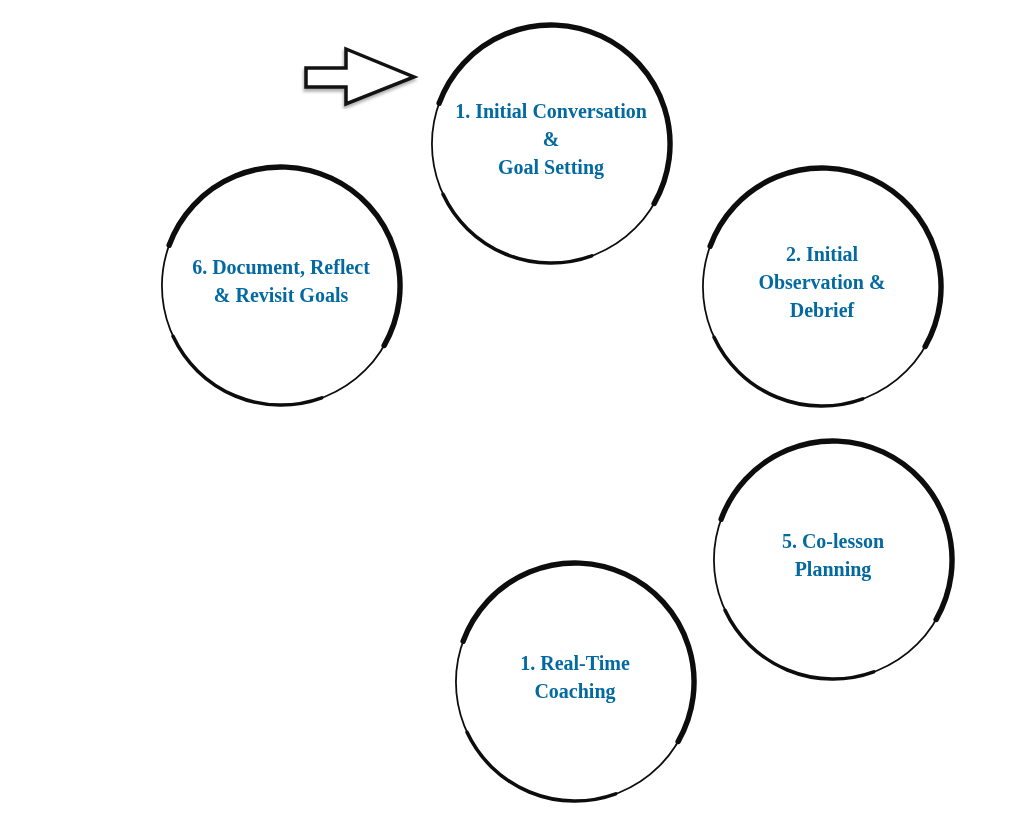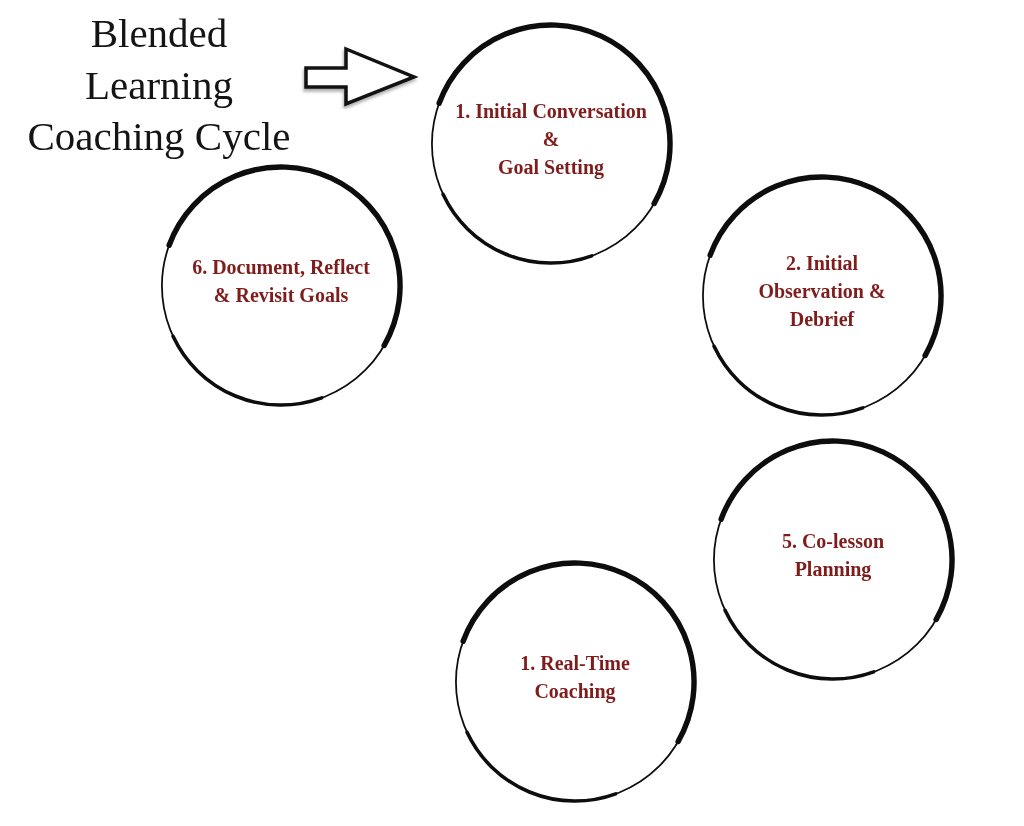--- a/index.html
+++ b/index.html
@@ -70,37 +70,34 @@
     align-items: center;
     justify-content: center;
     text-align: center;
     font-size: 20px;
     font-weight: 700;
     line-height: 1.4;
     white-space: pre-line;
     padding: 0 2px;
     padding-bottom: 10px;
     box-sizing: border-box;
-    color: #7f1d1d;
+    color: #0369a1;
   }
   .c1 { left: 428px; top: 21px;  }
-  .c2 { left: 699px; top: 173px; text-decoration: underline; }
+  .c2 { left: 699px; top: 164px; text-decoration: underline; }
   .c3 { left: 710px; top: 437px; }
   .c4 { left: 452px; top: 559px; }
   .c5 { left: 187px; top: 438px; }
   .c6 { left: 158px; top: 163px; }
 </style>
 </head>
 <body>
 
 <div class="stage">
 
-  <h1 class="title">Blended
-Learning
-Coaching Cycle</h1>
 
   <svg class="arrow" viewBox="0 0 122 65" aria-hidden="true">
     <polygon points="6,24 46,24 46,5 114,33 46,60 46,43 6,43"></polygon>
   </svg>
 
   <svg class="defs-svg" aria-hidden="true">
     <defs>
       <g id="ring" fill="none" stroke="#0d0d0d" stroke-linecap="round">
         <circle cx="125" cy="125" r="121" stroke-width="1.8"></circle>
         <path d="M 11.3 83.6 A 121 121 0 1 1 229.8 185.5" stroke-width="5.5"></path>

